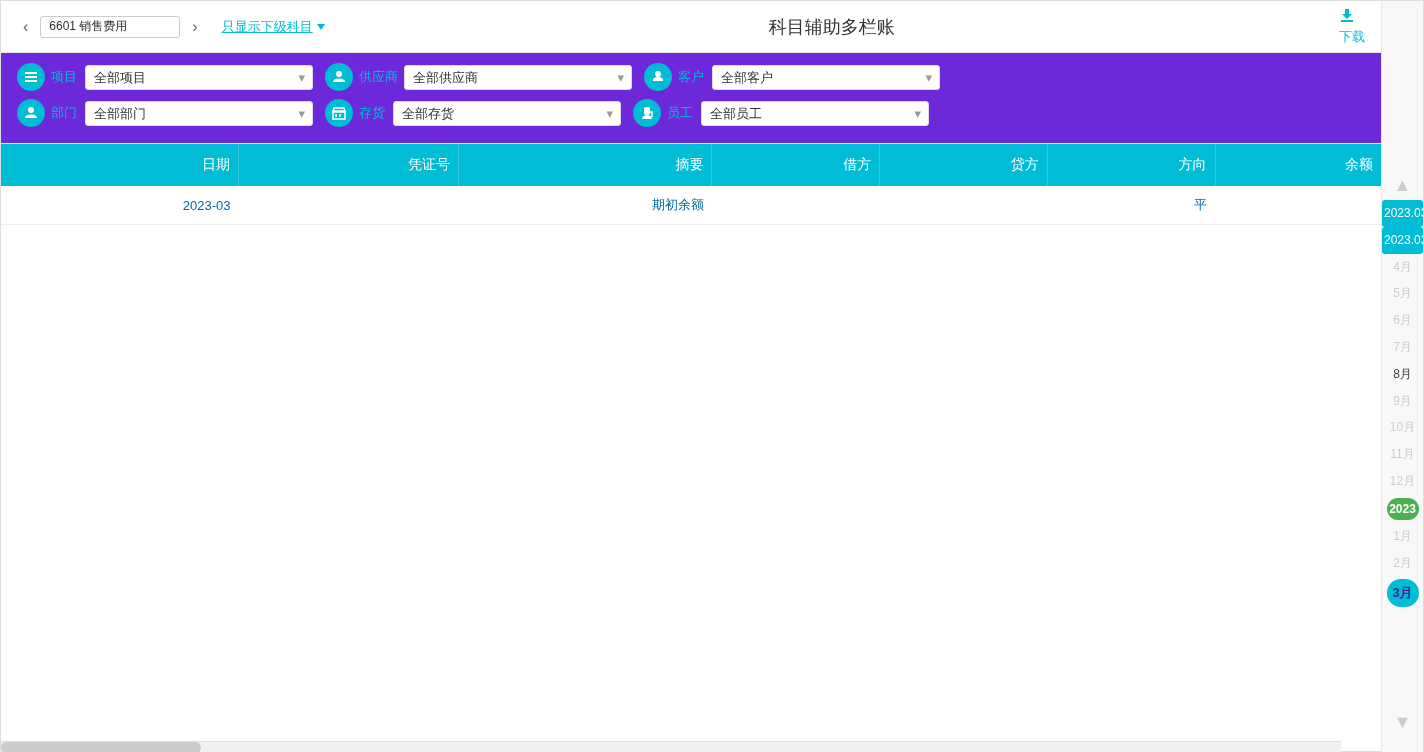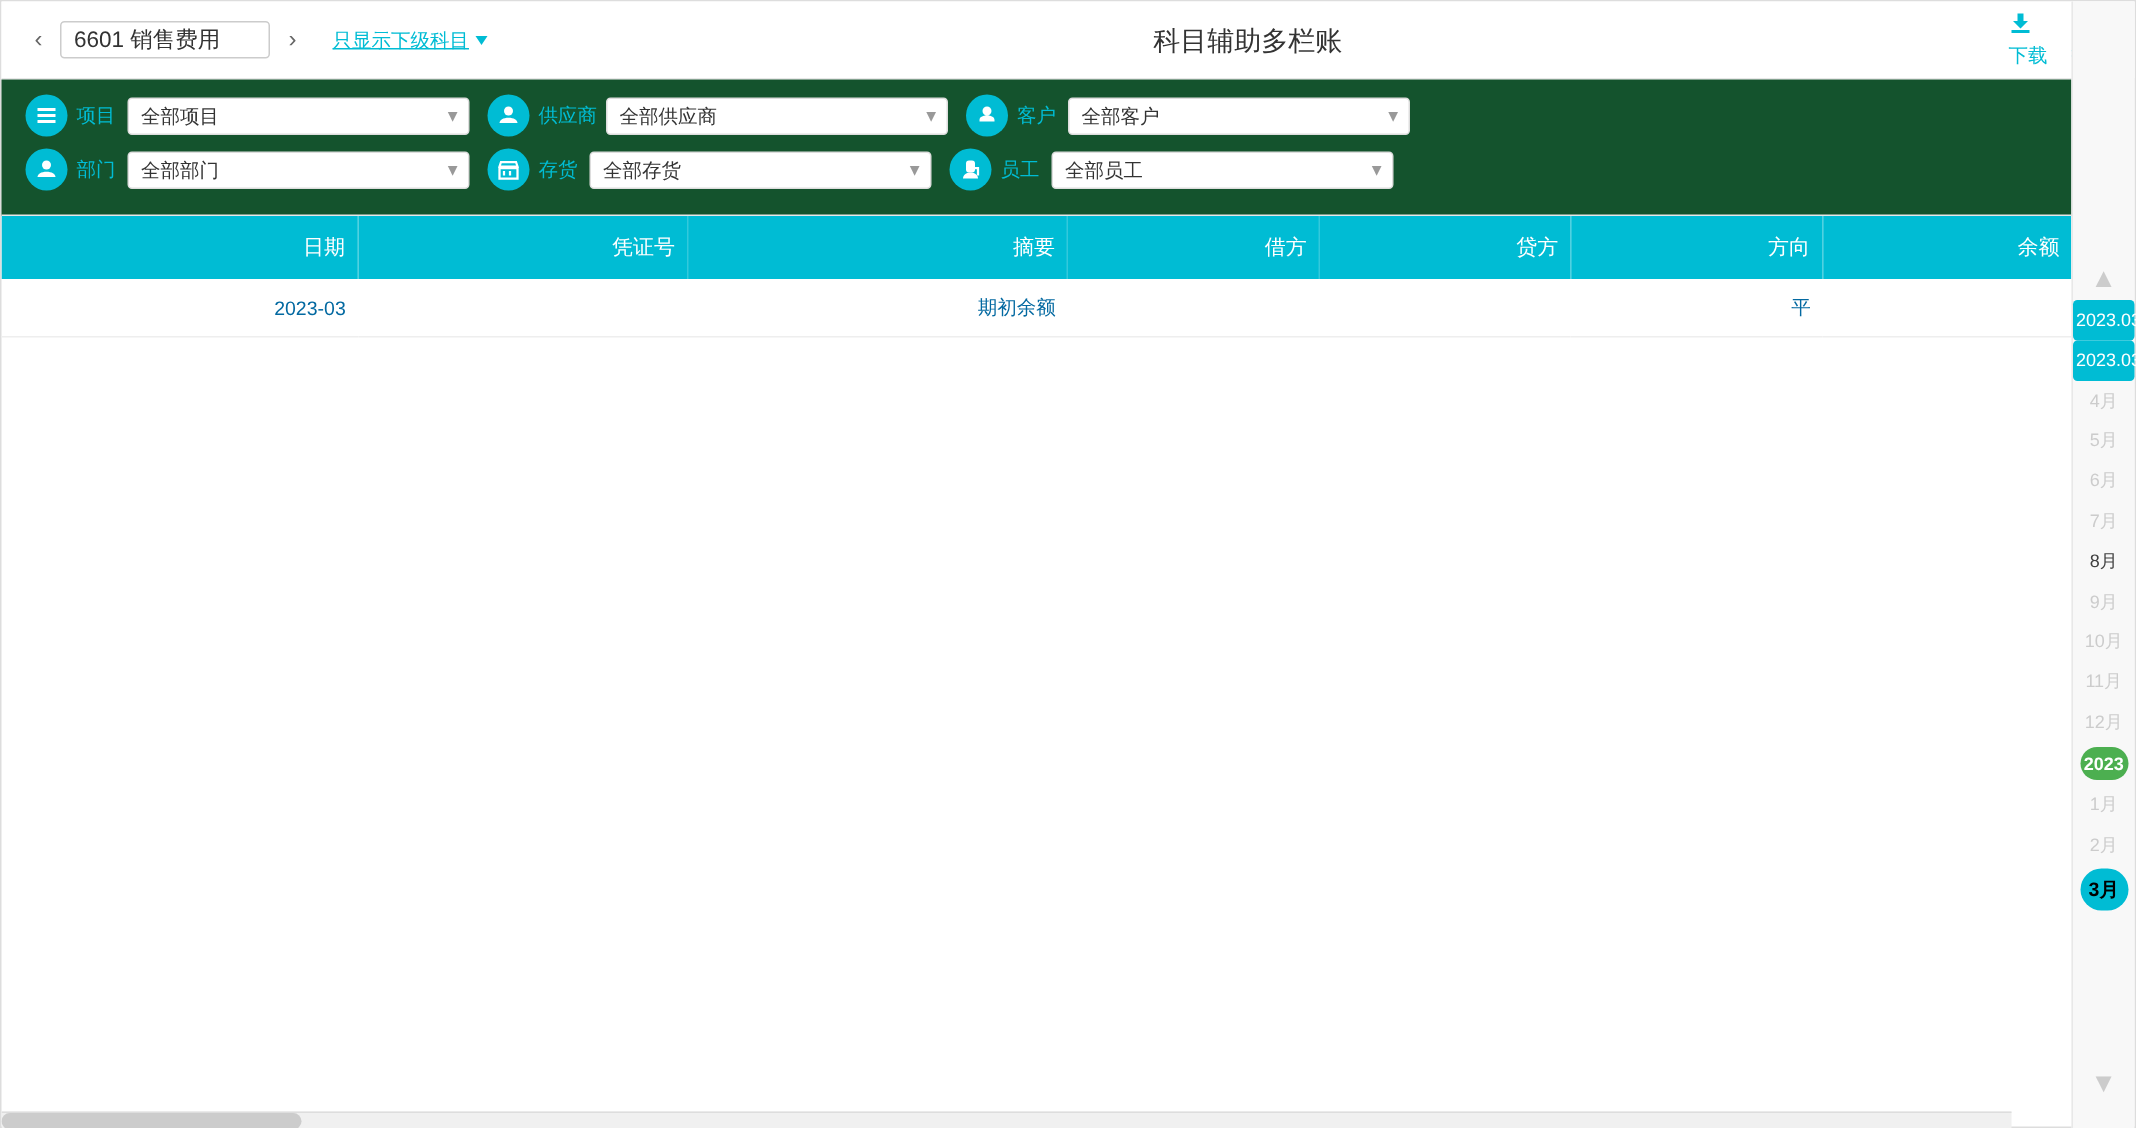--- a/index.html
+++ b/index.html
@@ -37,21 +37,21 @@
     }
     .account-code-box {
       display: flex;
       align-items: center;
       gap: 6px;
     }
     .account-code-input {
       border: 1px solid #ccc;
       border-radius: 3px;
       padding: 3px 8px;
-      font-size: 15px;
+      font-size: 12px;
       color: #333;
       width: 140px;
       background: #fff;
     }
     .show-sub-btn {
       display: flex;
       align-items: center;
       gap: 4px;
       border: none;
       background: none;
@@ -97,21 +97,21 @@
       cursor: pointer;
       font-size: 18px;
       color: #999;
       position: absolute;
       right: 12px;
       top: 12px;
     }
     
     .filter-area {
       padding: 10px 16px 8px;
-      background: #14532d;
+      background: #6d28d9;
       border-bottom: 1px solid #e8e8e8;
     }
     .filter-row {
       display: flex;
       align-items: center;
       gap: 12px;
       margin-bottom: 8px;
     }
     .filter-item {
       display: flex;
@@ -438,17 +438,17 @@
     <div class="right-panel-item" style="color:#ccc;">6月</div>
     <div class="right-panel-item" style="color:#ccc;">7月</div>
     <div class="right-panel-item" style="color:#404040;">8月</div>
     <div class="right-panel-item" style="color:#ccc;">9月</div>
     <div class="right-panel-item" style="color:#ccc;">10月</div>
     <div class="right-panel-item" style="color:#ccc;">11月</div>
     <div class="right-panel-item" style="color:#ccc;">12月</div>
     <div style="width:32px;height:22px;background:#4caf50;border-radius:11px;display:flex;align-items:center;justify-content:center;color:#fff;font-size:12px;font-weight:bold;cursor:pointer;margin:3px auto;">2023</div>
     <div class="right-panel-item" style="color:#ccc;">1月</div>
     <div class="right-panel-item" style="color:#ccc;">2月</div>
-    <div style="width:32px;height:28px;background:#00bcd4;border-radius:14px;display:flex;align-items:center;justify-content:center;color:#000000;font-size:13px;font-weight:bold;cursor:pointer;margin:3px auto;">3月</div>
+    <div style="width:32px;height:28px;background:#00bcd4;border-radius:14px;display:flex;align-items:center;justify-content:center;color:#4c1d95;font-size:13px;font-weight:bold;cursor:pointer;margin:3px auto;">3月</div>
 
     <div class="right-panel-arrow down" style="margin-top:auto;margin-bottom:16px;">▼</div>
   </div>
 </div>
 
 </body></html>

